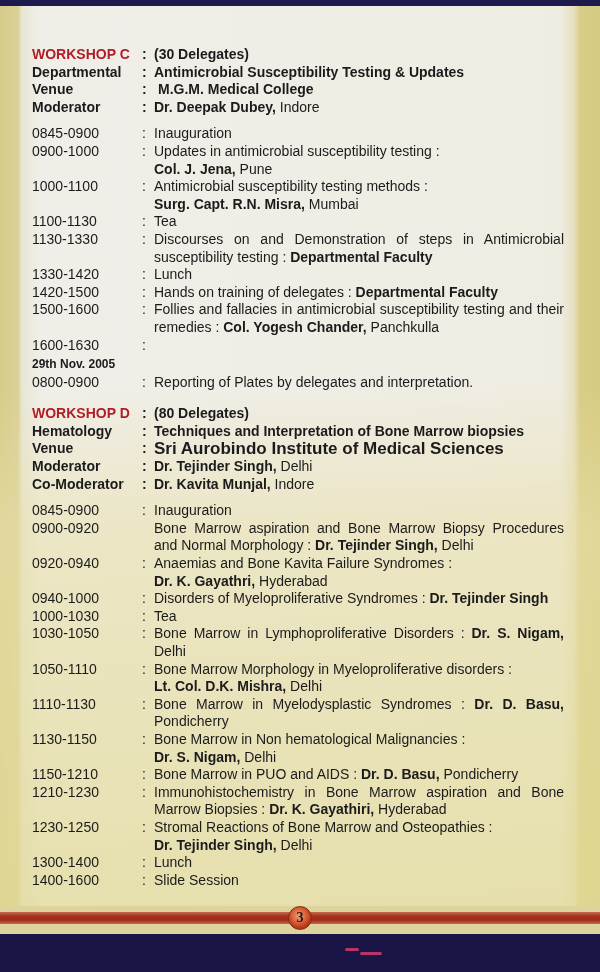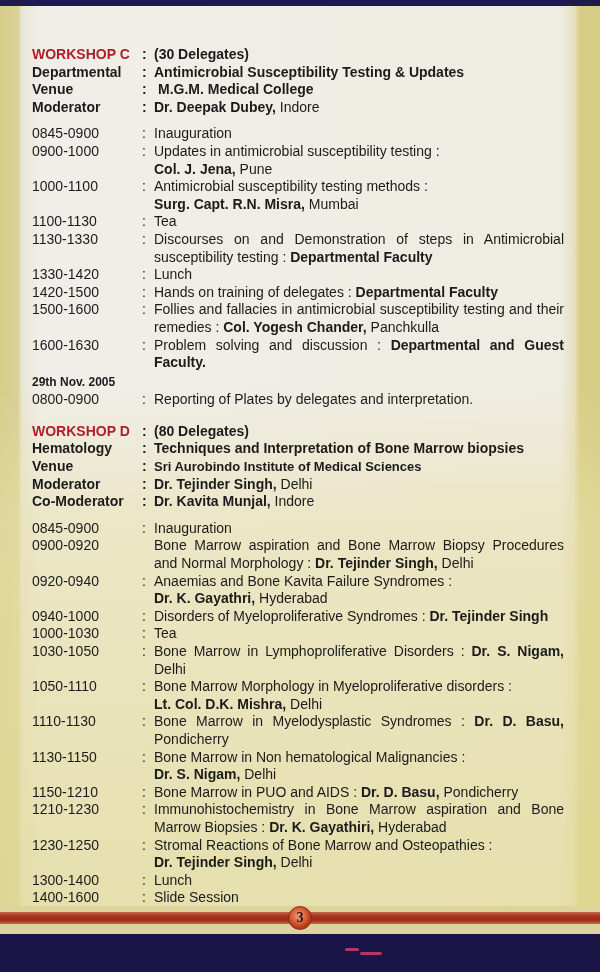--- a/index.html
+++ b/index.html
@@ -122,21 +122,20 @@
           <span class="val"><span>Hands on training of delegates : </span><span class="speaker">Departmental Faculty</span></span>
         </div>
         <div class="row">
           <span class="time">1500-1600</span>
           <span class="colon">:</span>
           <span class="val"><span>Follies and fallacies in antimicrobial susceptibility testing and their remedies : </span><span class="speaker">Col. Yogesh Chander,</span><span class="loc"> Panchkulla</span></span>
         </div>
         <div class="row">
           <span class="time">1600-1630</span>
           <span class="colon">:</span>
-          <span class="val"><span>Problem solving and discussion : </span><span class="speaker">Departmental and Guest Faculty.</span></span>
         </div>
       </div>
 
     <div class="date-row" style="margin-top:2px">29th Nov. 2005</div>
     <div class="row">
       <span class="time">0800-0900</span>
       <span class="colon">:</span>
       <span class="val" style="text-align:left">Reporting of Plates by delegates and interpretation.</span>
     </div>
   </section>
@@ -150,21 +149,21 @@
       <span class="val">(80 Delegates)</span>
     </div>
     <div class="row hdr">
       <span class="lbl">Hematology</span>
       <span class="colon">:</span>
       <span class="val">Techniques and Interpretation of Bone Marrow biopsies</span>
     </div>
     <div class="row hdr">
       <span class="lbl">Venue</span>
       <span class="colon">:</span>
-      <span class="val" style="font-size:13px">Sri Aurobindo Institute of Medical Sciences</span>
+      <span class="val" style="font-size:17px">Sri Aurobindo Institute of Medical Sciences</span>
     </div>
     <div class="row hdr">
       <span class="lbl">Moderator</span>
       <span class="colon">:</span>
       <span class="val"><span>Dr. Tejinder Singh,</span><span class="loc"> Delhi</span></span>
     </div>
     <div class="row hdr">
       <span class="lbl">Co-Moderator</span>
       <span class="colon">:</span>
       <span class="val"><span>Dr. Kavita Munjal,</span><span class="loc"> Indore</span></span>

